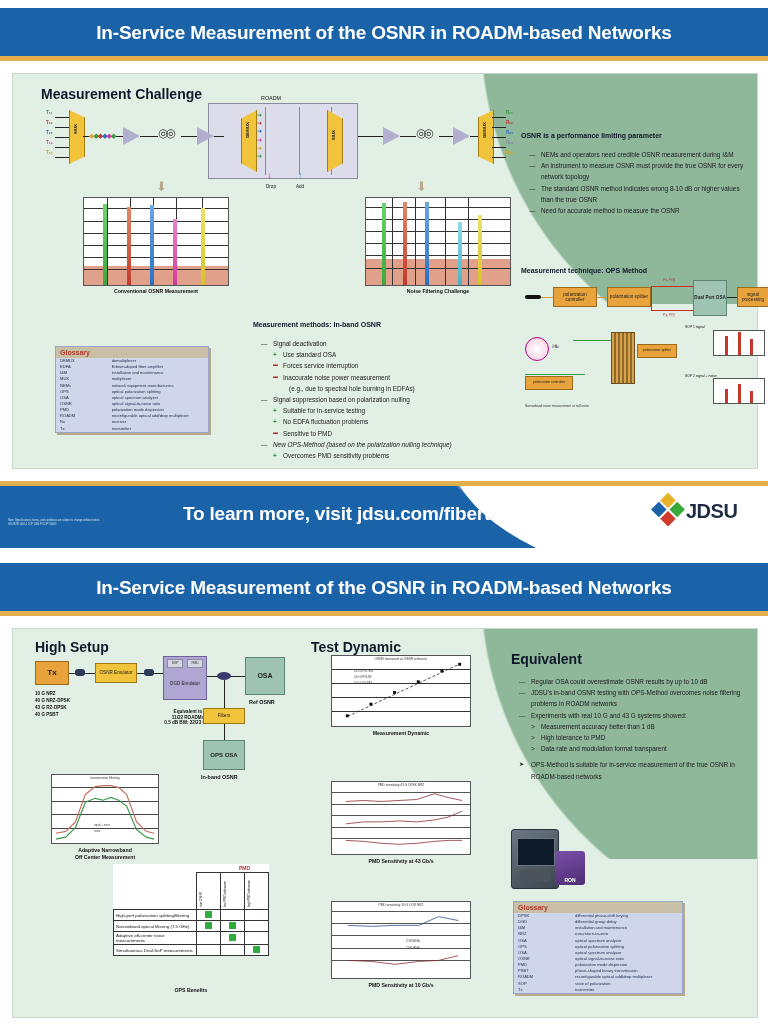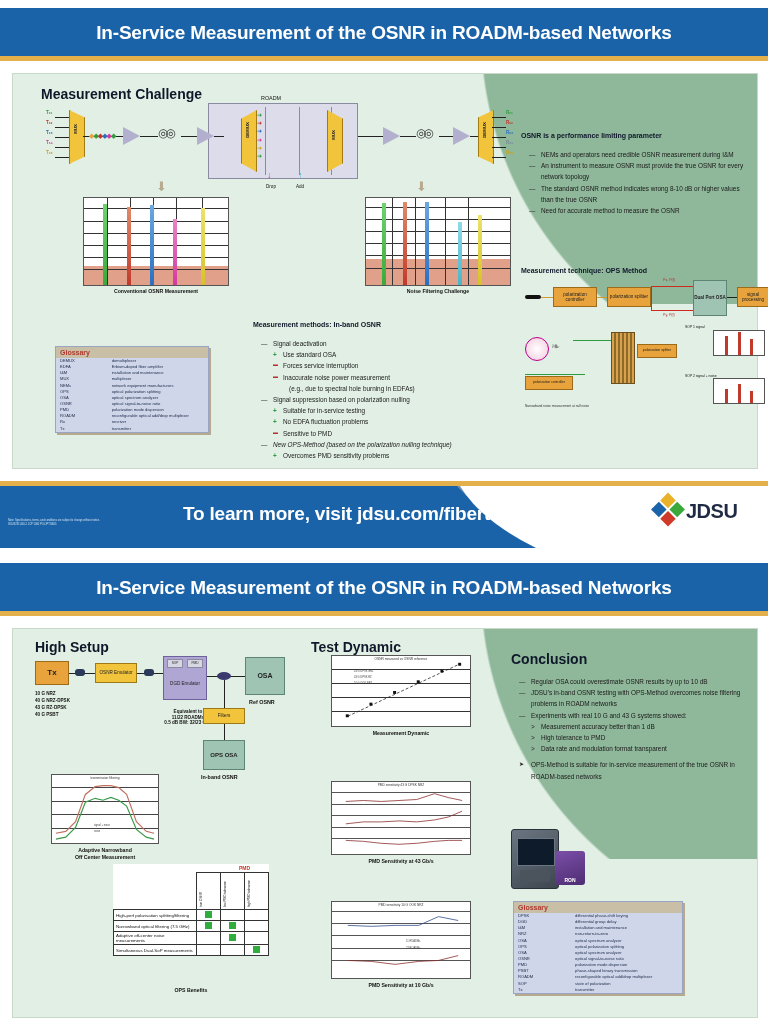--- a/index.html
+++ b/index.html
@@ -510,21 +510,21 @@
       <svg viewBox="0 0 140 78" preserveAspectRatio="none" style="position:absolute;inset:0;width:100%;height:100%;">
         <polyline points="16,24 40,25 64,24 88,24 108,15 128,19" fill="none" stroke="#2b4a8b" stroke-width="0.8"></polyline>
         <polyline points="16,60 40,61 64,64 88,61 108,60 128,55" fill="none" stroke="#8b2b2b" stroke-width="0.8"></polyline>
       </svg>
       <div class="ax" style="left:74px;top:38px;">11 ROADMs</div>
       <div class="ax" style="left:74px;top:45px;">22 ROADMs</div>
       <div class="ttl" style="top:1px;">PMD sensitivity 10 G OOK NRZ</div>
     </div>
     <div class="caption" style="left:318px;top:353px;width:140px;">PMD Sensitivity at 10 Gb/s</div>
 
-    <div class="sect-h big" style="position:absolute;left:498px;top:22px;">Conclusion</div>
+    <div class="sect-h big" style="position:absolute;left:498px;top:22px;">Equivalent</div>
     <ul class="dash" style="position:absolute;left:506px;top:42px;width:232px;">
       <li>Regular OSA could overestimate OSNR results by up to 10 dB</li>
       <li>JDSU's in-band OSNR testing with OPS-Method overcomes noise filtering problems in ROADM networks</li>
       <li>Experiments with real 10 G and 43 G systems showed:</li>
       <li class="sub gt">Measurement accuracy better than 1 dB</li>
       <li class="sub gt">High tolerance to PMD</li>
       <li class="sub gt">Data rate and modulation format transparent</li>
       <li class="arrow" style="margin-top:5px;">OPS-Method is suitable for in-service measurement of the true OSNR in ROADM-based networks</li>
     </ul>
 

